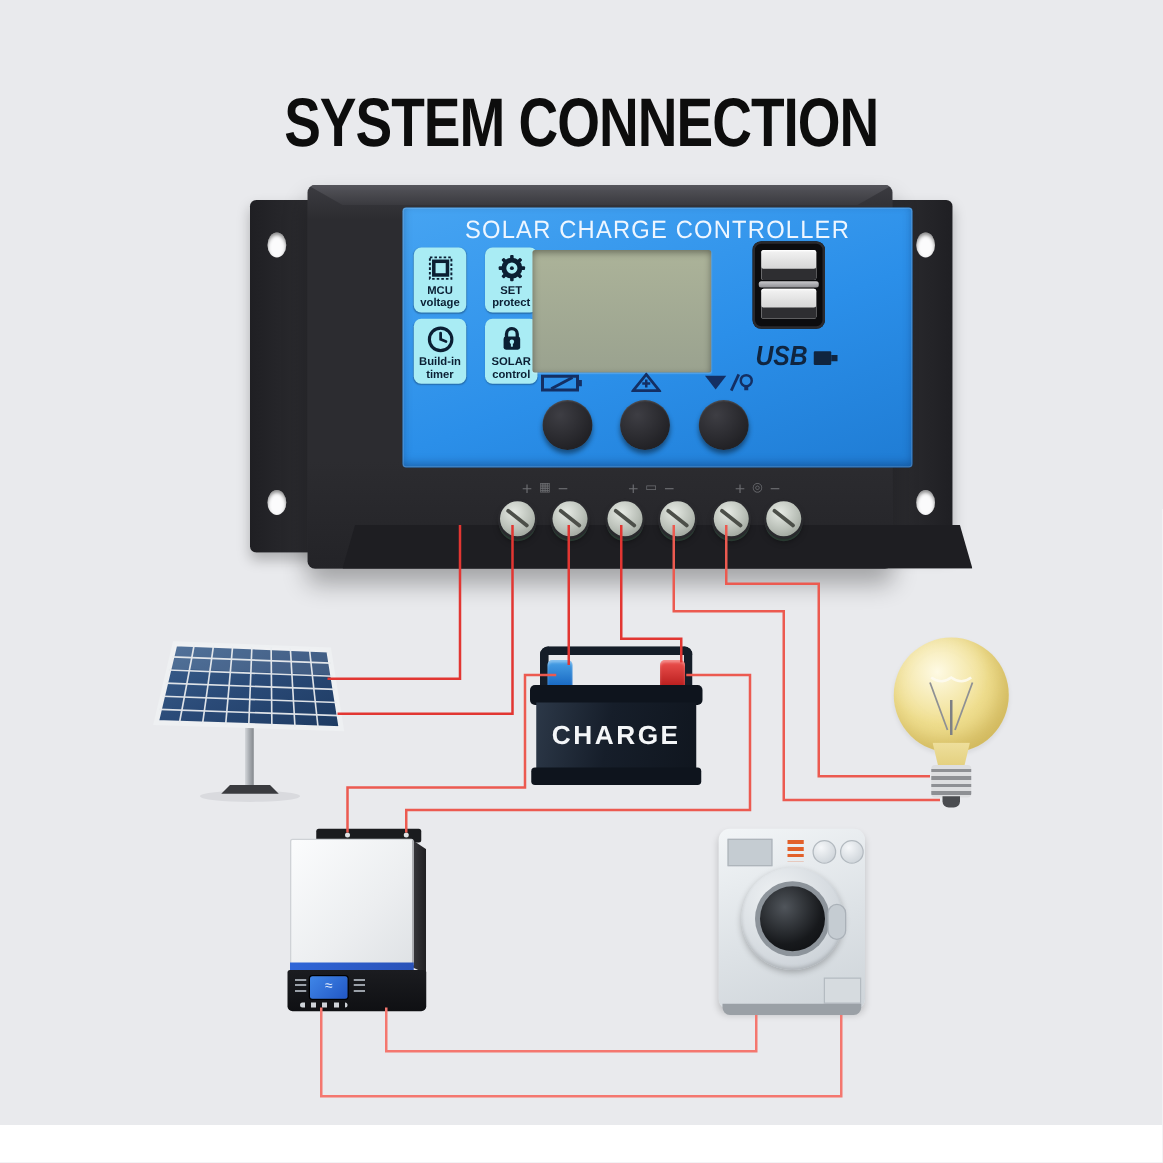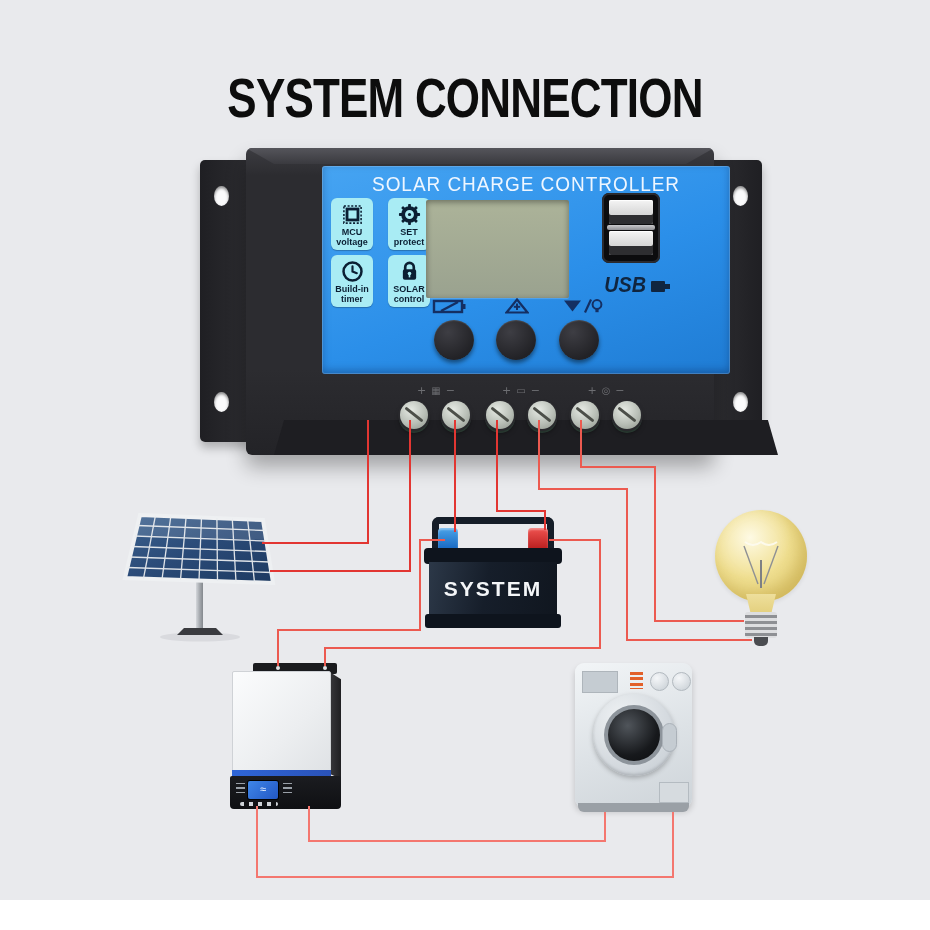--- a/index.html
+++ b/index.html
@@ -325,21 +325,21 @@
       <polygon points="30,20 153,25 155,45 27,40" fill="#ffffff" opacity="0.12"></polygon>
     </svg>
   </div>
 
   <div class="dev battery">
     <div class="bat-handle"></div>
     <div class="bat-term pos"></div>
     <div class="bat-term neg"></div>
     <div class="bat-rim"></div>
     <div class="bat-body">
-      <span class="bat-label">SYSTEM</span>
+      <span class="bat-label">CHARGE</span>
     </div>
     <div class="bat-base"></div>
   </div>
 
   <div class="dev bulb">
     <div class="glass"></div>
     <svg class="filament" width="92" height="92" viewBox="0 0 92 92">
       <line x1="29" y1="36" x2="43" y2="74" stroke="#8e9094" stroke-width="1.4"></line>
       <line x1="63" y1="36" x2="49" y2="74" stroke="#8e9094" stroke-width="1.4"></line>
       <line x1="46" y1="50" x2="46" y2="78" stroke="#7e8084" stroke-width="2"></line>

